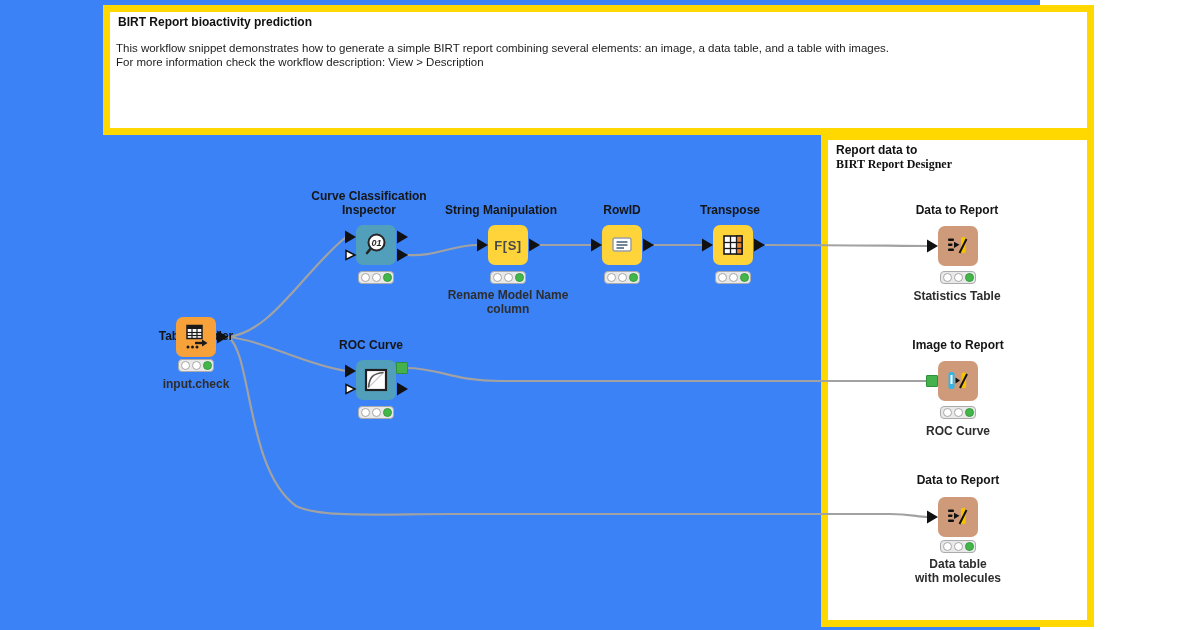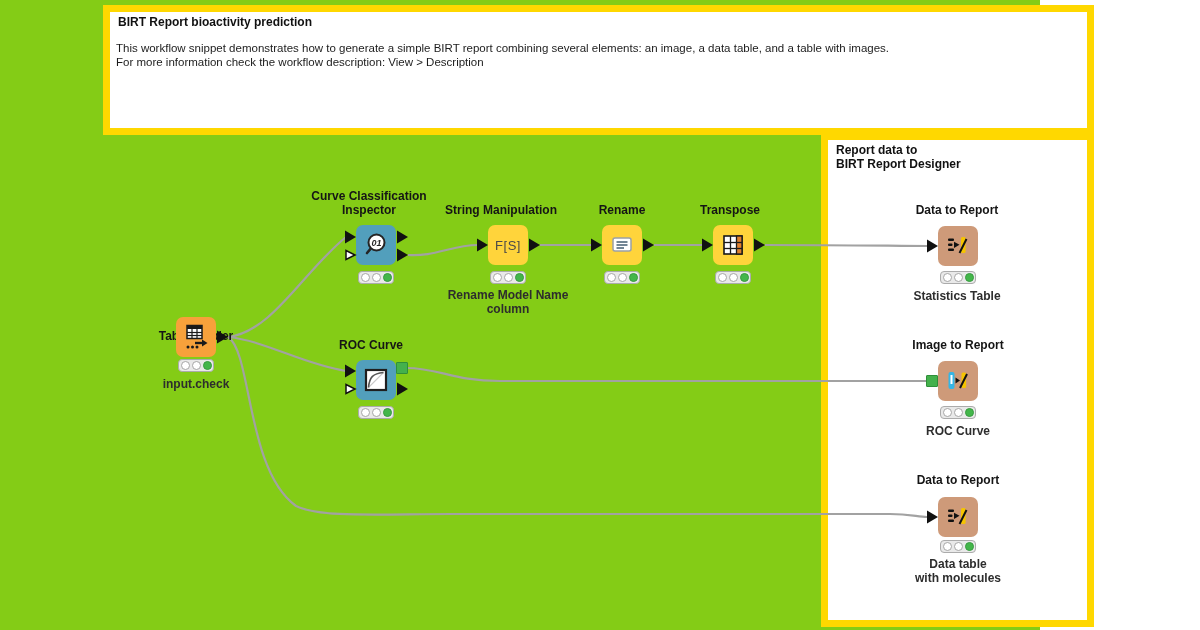--- a/index.html
+++ b/index.html
@@ -1,37 +1,37 @@
 <!DOCTYPE html>
 <html><head>
 <meta charset="utf-8">
 <style>
   * { margin:0; padding:0; box-sizing:border-box; }
   html,body { width:1200px; height:630px; background:#ffffff; overflow:hidden;
               font-family:"Liberation Sans", sans-serif; }
-  #canvas { position:relative; width:1040px; height:630px; background:#84cc16; }
+  #canvas { position:relative; width:1040px; height:630px; background:#3b82f6; }
 
   
   .annotation { position:absolute; border:7px solid #FFD800; background:#fff; z-index:1; }
   .annotation .ann-title { font-size:12px; font-weight:bold; color:#111; padding:3px 0 0 8px; line-height:14px; }
   .annotation .ann-body  { font-size:11.5px; color:#1c1c1c; padding:12px 0 0 6px; line-height:14px; }
 
   
   #wires { position:absolute; left:0; top:0; z-index:2; pointer-events:none; }
   #wires path { stroke:#A2A2A2; stroke-width:2.2; fill:none; }
 
   
   .node { position:absolute; width:40px; height:40px; border-radius:7px; z-index:3;
           display:flex; align-items:center; justify-content:center; }
   .node-orange { background:#F7A13B; }
   .node-blue   { background:#529FBC; }
   .node-yellow { background:#FFD43B; }
   .node-tan    { background:#CE9A79; }
 
-  .icon-fs { font-size:13px; font-weight:normal; color:#4a4a4a; letter-spacing:0.5px; }
+  .icon-fs { font-size:13px; font-weight:bold; color:#4a4a4a; letter-spacing:0.5px; }
 
   
   .port { position:absolute; z-index:4; }
   .port-square { position:absolute; z-index:4; width:12px; height:12px;
                  background:#44B14C; border:1px solid #2F8F3A; border-radius:1px; }
 
   
   .traffic { position:absolute; z-index:3; width:36px; height:13px; background:#E9E9E9;
              border:1px solid #ABABAB; border-radius:4px; display:flex; align-items:center;
              justify-content:space-between; padding:0 1.5px; }
@@ -53,21 +53,21 @@
   <div class="annotation" style="left:103px; top:5px; width:991px; height:130px;">
     <div class="ann-title">BIRT Report bioactivity prediction</div>
     <div class="ann-body">
       <div>This workflow snippet demonstrates how to generate a simple BIRT report combining several elements: an image, a data table, and a table with images.</div>
       <div>For more information check the workflow description: View &gt; Description</div>
     </div>
   </div>
 
   <div class="annotation" style="left:821px; top:133px; width:273px; height:494px;">
     <div class="ann-title">Report data to</div>
-    <div class="ann-title" style="padding-top:0;">BIRT Report Designer</div>
+    <div class="ann-title" style="padding-top:0;font-family:Liberation Serif, serif;">BIRT Report Designer</div>
   </div>
 
   <svg id="wires" width="1200" height="630">
     <path d="M 228,337 C 272,332 303,272 346,237"></path>
     <path d="M 228,337 C 266,341 302,364 346,371"></path>
     <path d="M 228,337 C 252,352 246,470 296,506 C 320,518 380,514 450,514 L 890,514 C 910,514 918,517 927,517"></path>
     <path d="M 408,255 C 434,257 452,245 478,245"></path>
     <path d="M 540,245 L 592,245"></path>
     <path d="M 654,245 L 703,245"></path>
     <path d="M 765,245 C 850,245 900,246 928,246"></path>
@@ -142,21 +142,21 @@
   <div class="traffic" style="left:490px; top:271px;">
     <span class="dot off"></span>
       <span class="dot off"></span>
       <span class="dot on"></span>
   </div>
   <div class="nsub" style="left:398px; top:288px;">
     <div>Rename Model Name</div>
     <div>column</div>
   </div>
 
-  <div class="nlabel" style="left:512px; top:203px;">Rename</div>
+  <div class="nlabel" style="left:512px; top:203px;">RowID</div>
   <div class="node node-yellow" style="left:602px; top:225px;">
     <svg width="26" height="26" viewBox="0 0 26 26">
       <rect x="4" y="6" width="18" height="13" rx="2" fill="#fff" stroke="#9aa0a6" stroke-width="1.5"></rect>
       <line x1="7.5" y1="10" x2="18.5" y2="10" stroke="#64798a" stroke-width="1.8"></line>
       <line x1="7.5" y1="13" x2="18.5" y2="13" stroke="#64798a" stroke-width="1.8"></line>
       <line x1="7.5" y1="16" x2="15" y2="16" stroke="#64798a" stroke-width="1.8"></line>
     </svg>
   </div>
   <svg class="port" style="left:591px; top:238px;" width="12" height="14">
     <polygon points="0,0.5 11,7 0,13.5" fill="#111"></polygon>

